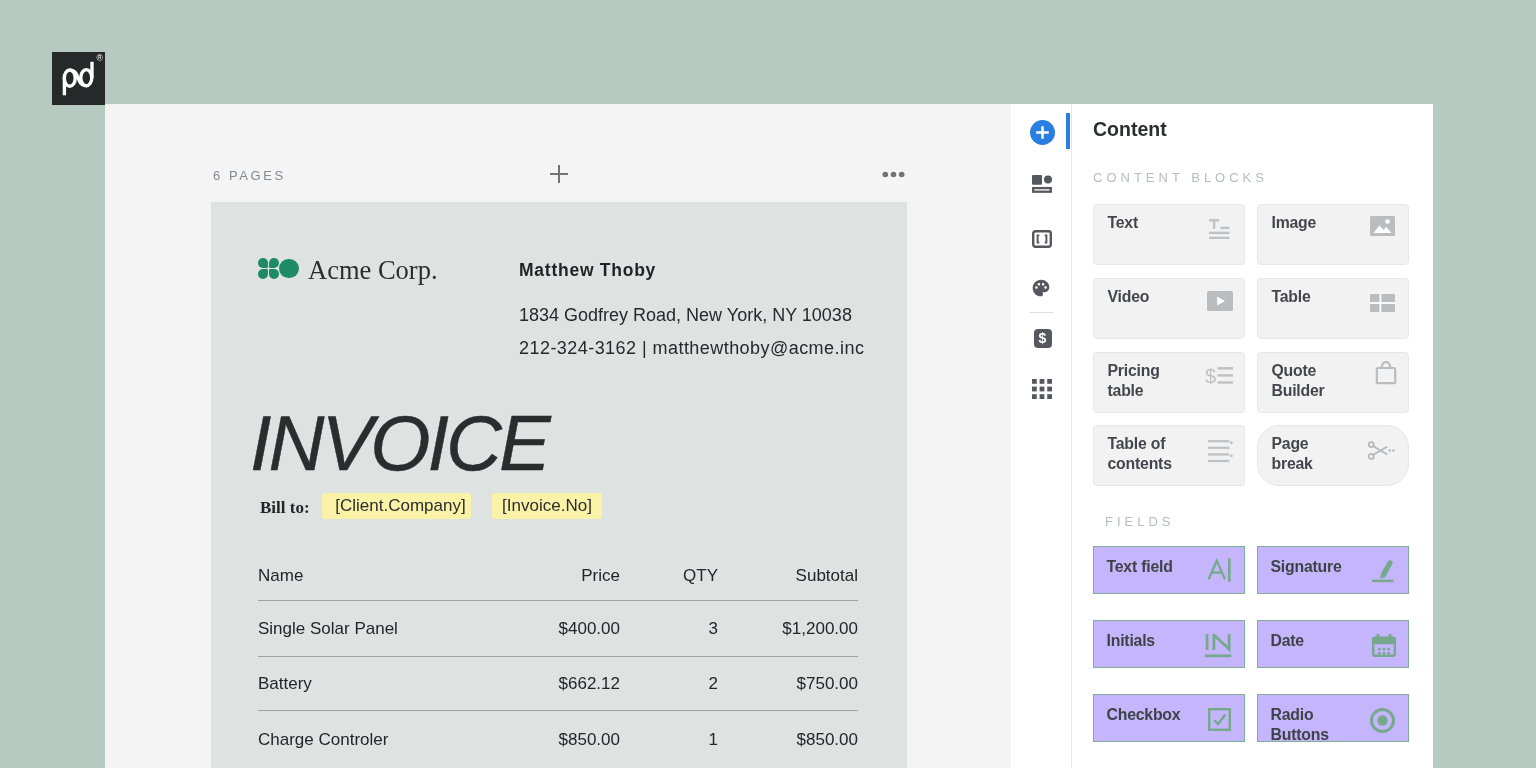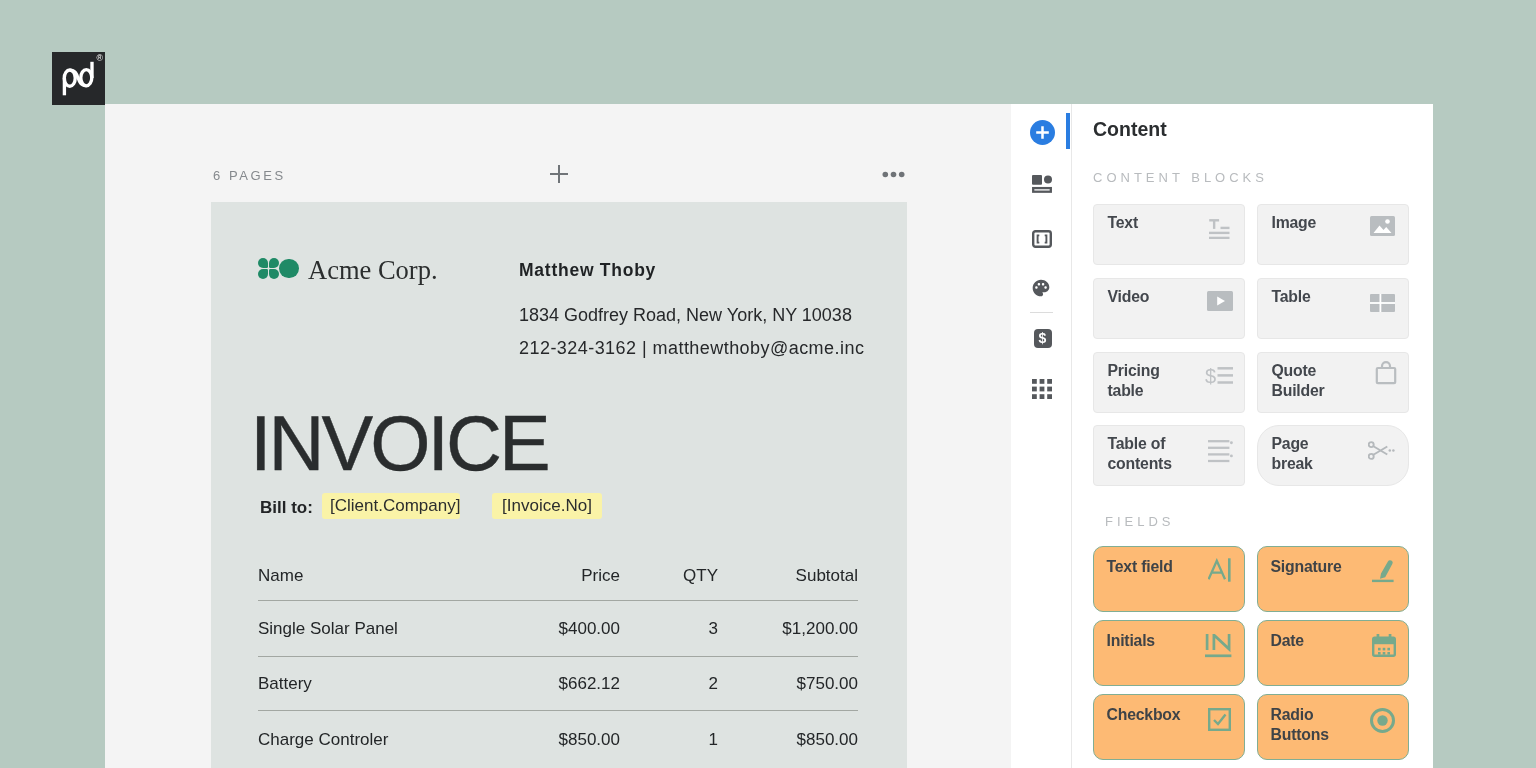--- a/index.html
+++ b/index.html
@@ -17,36 +17,36 @@
 
   
   #pages { left:213px; top:168px; font-size:13px; letter-spacing:2.6px; color:#85898d; }
 
   
   #page { left:211px; top:202px; width:696px; height:566px; background:#dee3e1; }
 
   .hdrname { left:519px; top:260px; font-size:17.5px; font-weight:bold; letter-spacing:0.75px; color:#1f2224; }
   .hdr1 { left:519px; top:305px; font-size:18px; color:#26282a; }
   .hdr2 { left:519px; top:338px; font-size:18px; letter-spacing:0.45px; color:#26282a; }
-  #invoice { left:250px; top:399px; font-size:77.5px; font-weight:500; color:#2a2d2e; letter-spacing:-3px; -webkit-text-stroke:0.4px #2a2d2e; }
-  #billto { left:260px; top:498px; font-size:17px; font-weight:bold; color:#222426; }
+  #invoice { left:250px; top:399px; font-size:77.5px; font-weight:500; color:#2a2d2e; letter-spacing:-3px;font-style:italic; -webkit-text-stroke:0.4px #2a2d2e; }
+  #billto { left:260px; top:498px; font-size:17px; font-weight:bold; color:#222426;font-family:Liberation Serif, serif; }
   .token { background:#faf3a7; border-radius:3px; font-size:17px; color:#2b2d2e; height:26px; line-height:26px; text-align:center; }
-  #tok1 { left:322px; top:493px; width:138px;padding-left:8px; }
+  #tok1 { left:322px; top:493px; width:149px;padding-left:8px; }
   #tok2 { left:492px; top:493px; width:110px; }
 
   
   .trule { height:1px; background:#a2a7a2; left:258px; width:600px; }
   .tc { font-size:17px; color:#232628; }
   .tr { text-align:right; }
 
   
   #content-title { left:1093px; top:118px; font-size:19.5px; font-weight:bold; color:#2b2e30; }
   .seclbl { font-size:13px; letter-spacing:4px; color:#b8bbbe; }
   .card { position:absolute; width:152px; height:61px; background:#f2f2f2; border:1px solid #e7e7e7; border-radius:4px; }
-  .gcard { position:absolute; width:152px; height:66px; background:#fdba74; border:1.5px solid #81ae94; border-radius:10px; }
+  .gcard { position:absolute; width:152px; height:48px; background:#c4b5fd; border:1.5px solid #81ae94; border-radius:0; }
   .clbl { position:absolute; left:13.5px; top:8px; font-size:15.8px; line-height:19.5px; font-weight:bold; color:#43474d; letter-spacing:-0.2px; }
   .gcard .clbl { color:#3f4347; top:10px; left:12.5px; }
   .cicon { position:absolute; right:13px; top:11px; }
 </style>
 </head>
 <body>
   <div class="abs" id="docarea"></div>
   <div class="abs" id="sidebar"></div>
   <div class="abs" id="sidediv"></div>
   <div class="abs" id="logo">

